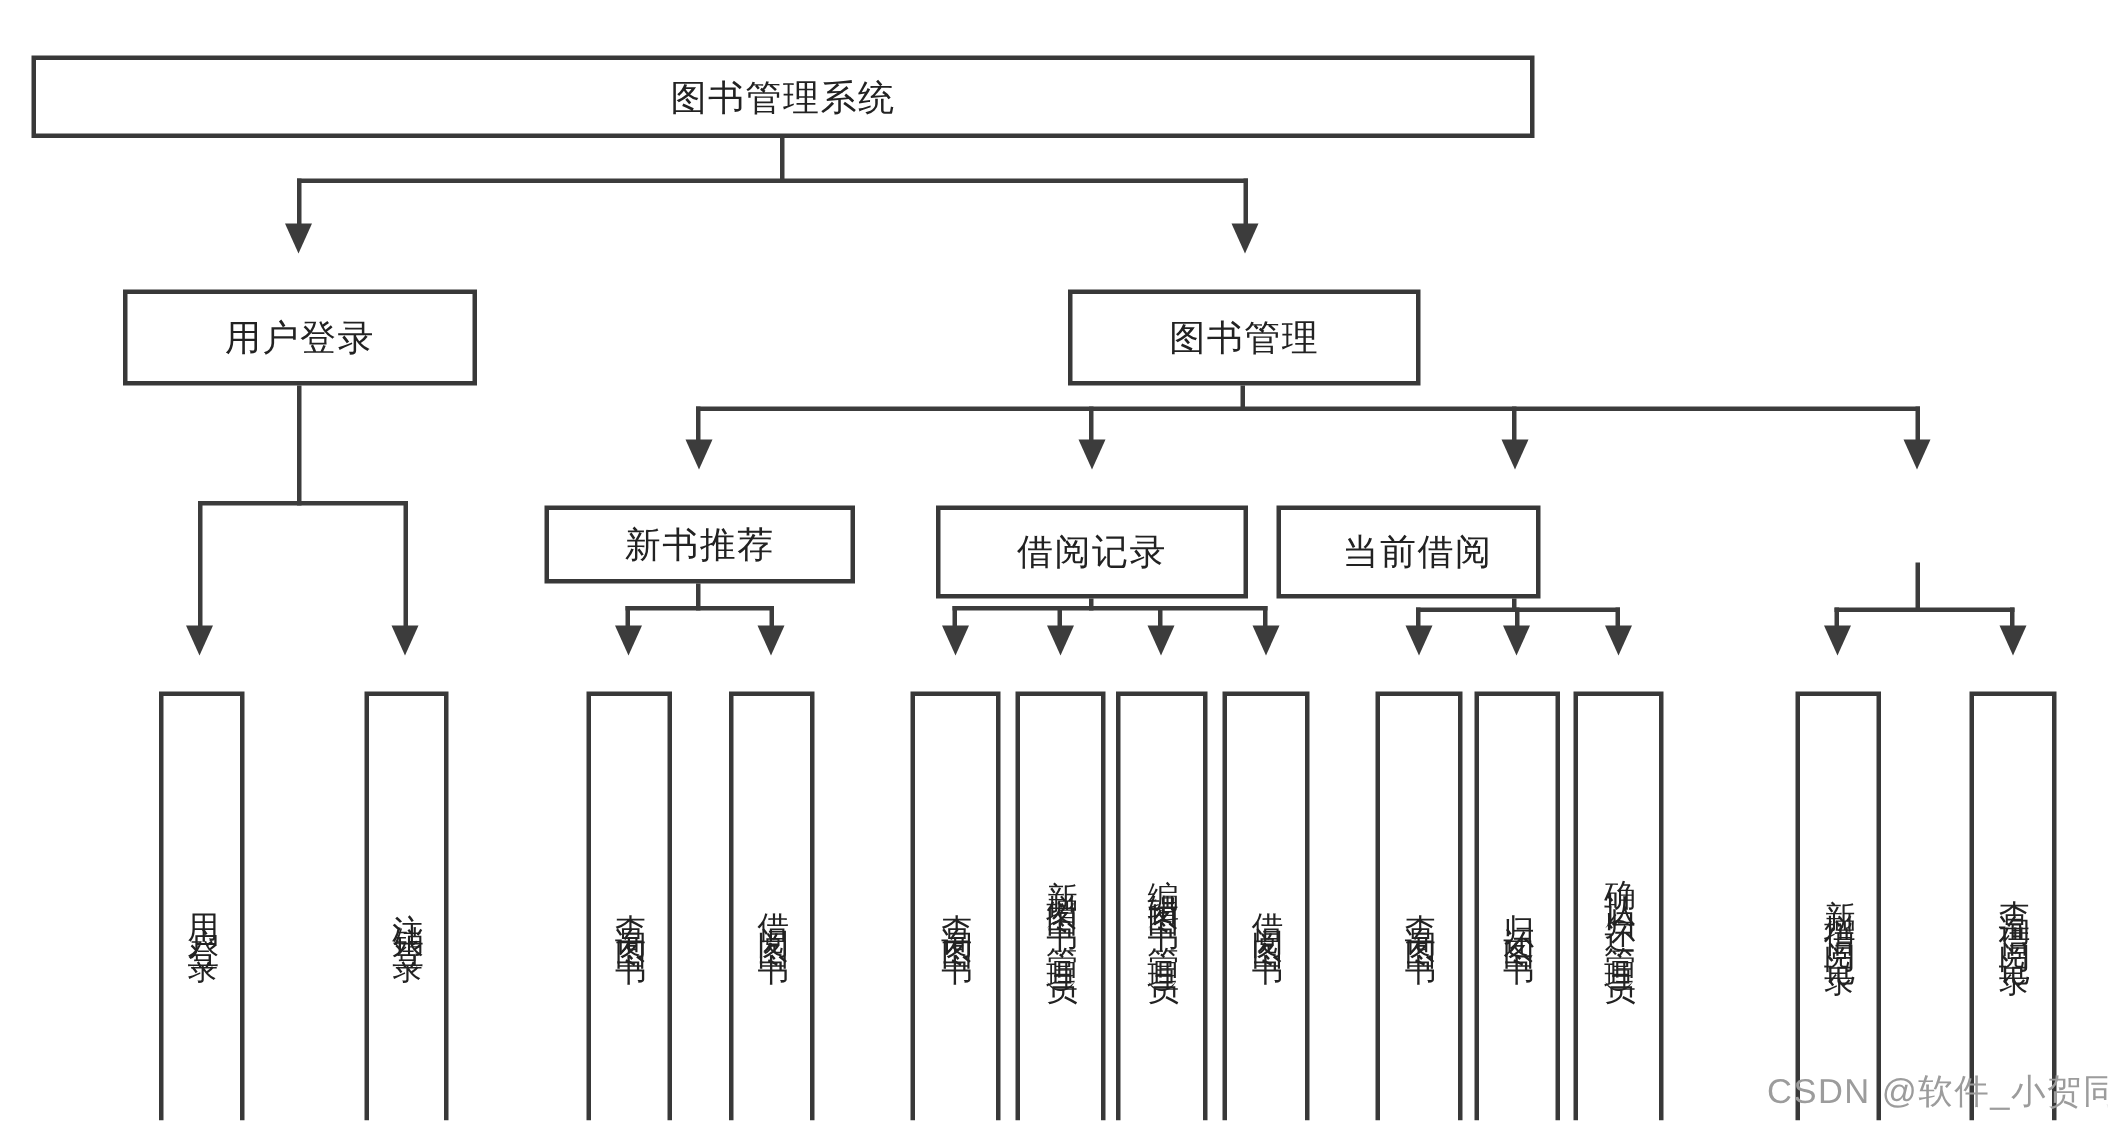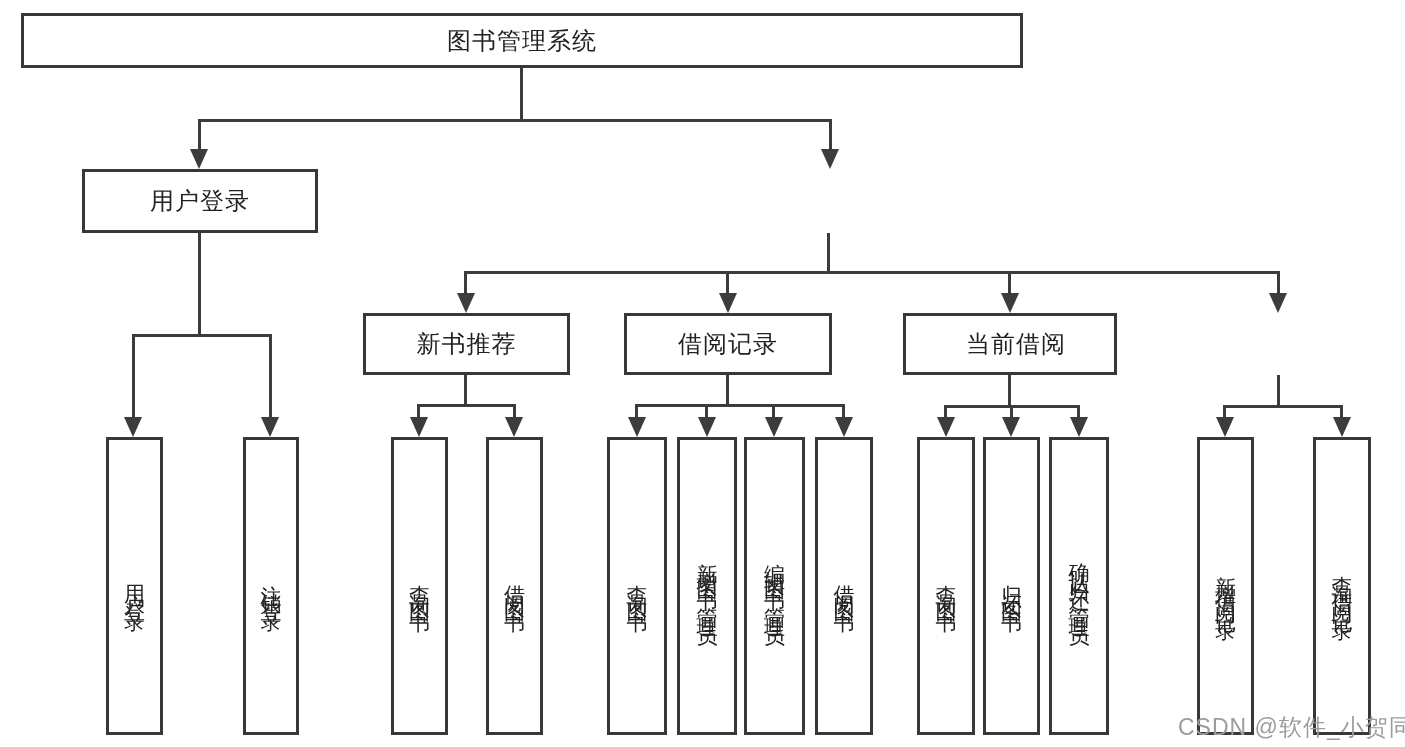--- a/index.html
+++ b/index.html
@@ -16,20 +16,21 @@
     box-sizing: border-box;
     background: #ffffff;
     border: 3px solid #383838;
     display: flex;
     align-items: center;
     justify-content: center;
     font-size: 24px;
     color: #222222;
     letter-spacing: 1px;
     z-index: 2;
+    margin-top: 24px;
   }
   .vbox {
     writing-mode: vertical-rl;
     text-orientation: mixed;
     font-size: 21px;
     letter-spacing: 9px;
   }
   .vline, .hline {
     position: absolute;
     background: #3c3c3c;
@@ -59,26 +60,27 @@
 </style>
 </head>
 <body>
 
 <div id="stage">
 
   <div class="box" style="left:21px; top:13px; width:1002px; height:55px;">图书管理系统</div>
 
   <div class="box" style="left:82px; top:169px; width:236px; height:64px;">用户登录</div>
 
+  <div class="box" style="left:712px; top:169px; width:235px; height:64px;">图书管理</div>
 
-  <div class="box" style="left:363px; top:313px; width:207px; height:62px;">新书推荐</div>
+  <div class="box" style="left:363px; top:313px; width:207px; height:52px;">新书推荐</div>
 
   <div class="box" style="left:624px; top:313px; width:208px; height:62px;">借阅记录</div>
 
-  <div class="box" style="left:903px; top:313px; width:214px; height:62px;padding-left:12px;">当前借阅</div>
+  <div class="box" style="left:851px; top:313px; width:176px; height:62px;padding-left:12px;">当前借阅</div>
 
 
   <div class="box vbox" style="left:106px; top:437px; width:57px; height:298px;">用户登录</div>
 
   <div class="box vbox" style="left:243px; top:437px; width:56px; height:298px;">注销登录</div>
 
   <div class="box vbox" style="left:391px; top:437px; width:57px; height:298px;">查询图书</div>
 
   <div class="box vbox" style="left:486px; top:437px; width:57px; height:298px;">借阅图书</div>
 

